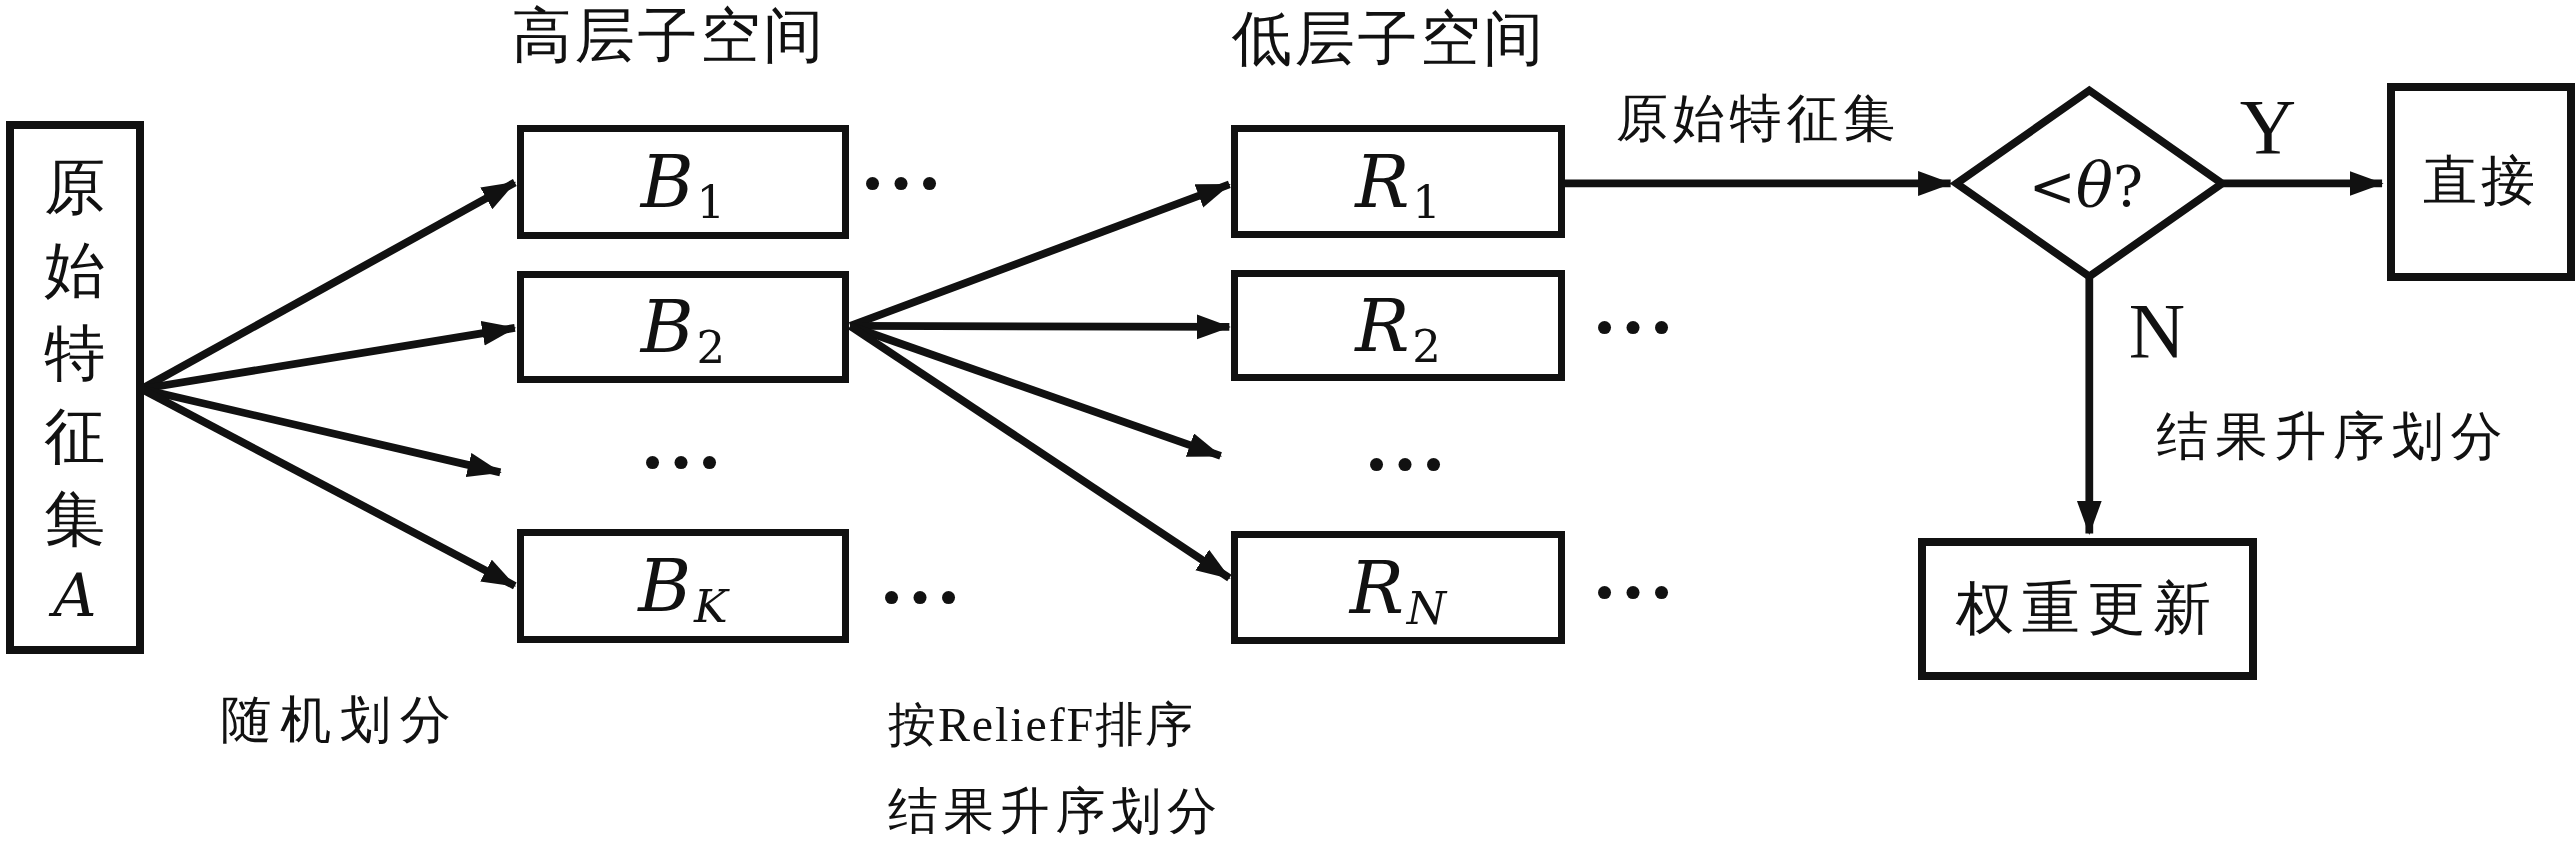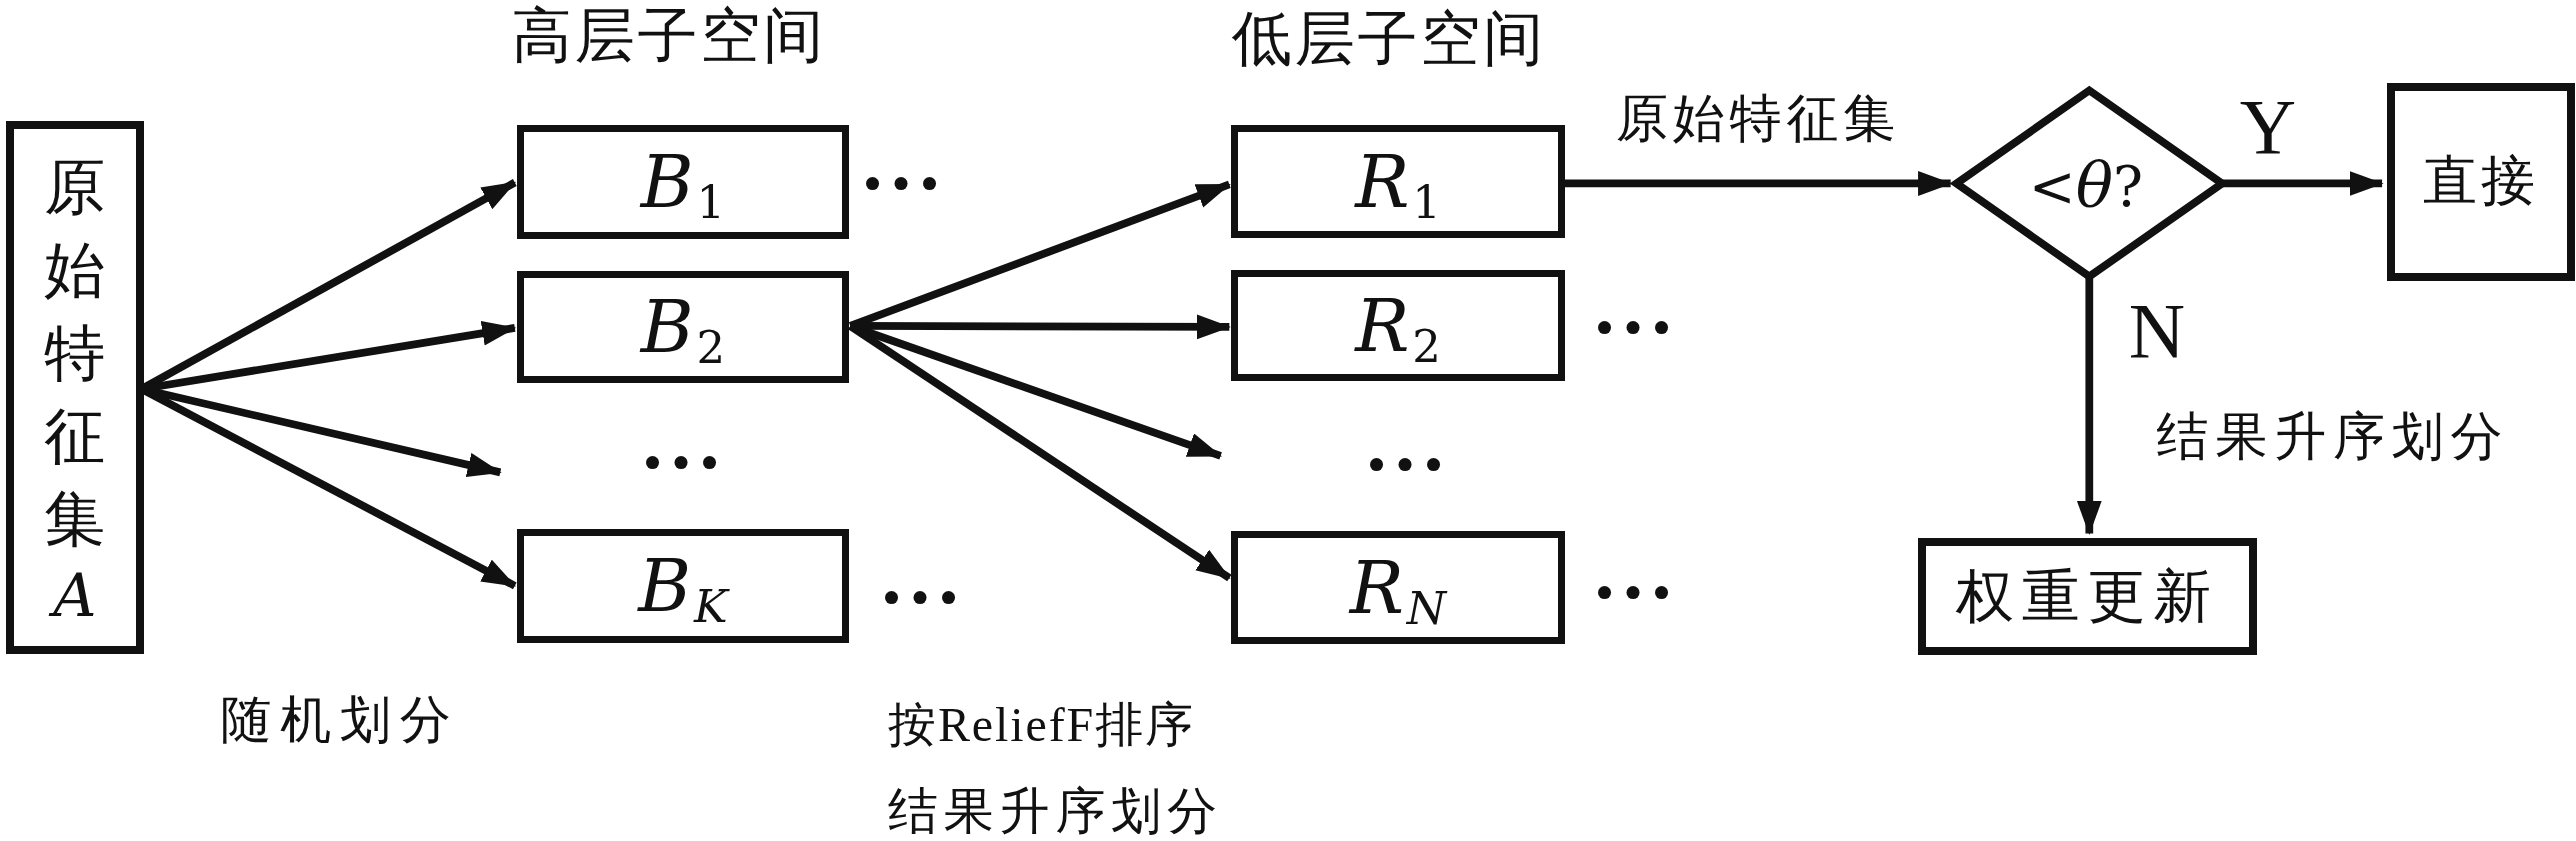--- a/index.html
+++ b/index.html
@@ -83,21 +83,21 @@
   </div>
   <div class="node" style="left:1231px;top:531px;width:334px;height:113px;">
     <span class="mvar">R</span>
       <span class="msub it">N</span>
   </div>
 
   <div class="node thick rm" style="left:2387px;top:83px;width:188px;height:198px;gap:13px;">
     <div class="cjk">直接</div>
   </div>
 
-  <div class="node thick wu" style="left:1918px;top:538px;width:339px;height:117px;">
+  <div class="node thick wu" style="left:1918px;top:538px;width:339px;height:142px;">
     <span class="cjk">权重更新</span>
   </div>
 
   <div class="lbl dec" style="left:2086px;top:184px;">
     <span>&lt;</span>
       <span class="th">θ</span>
       <span>?</span>
   </div>
 
   <div class="lbl cjk" style="left:669px;top:36px;font-size:60px;letter-spacing:2.9px;">高层子空间</div>

